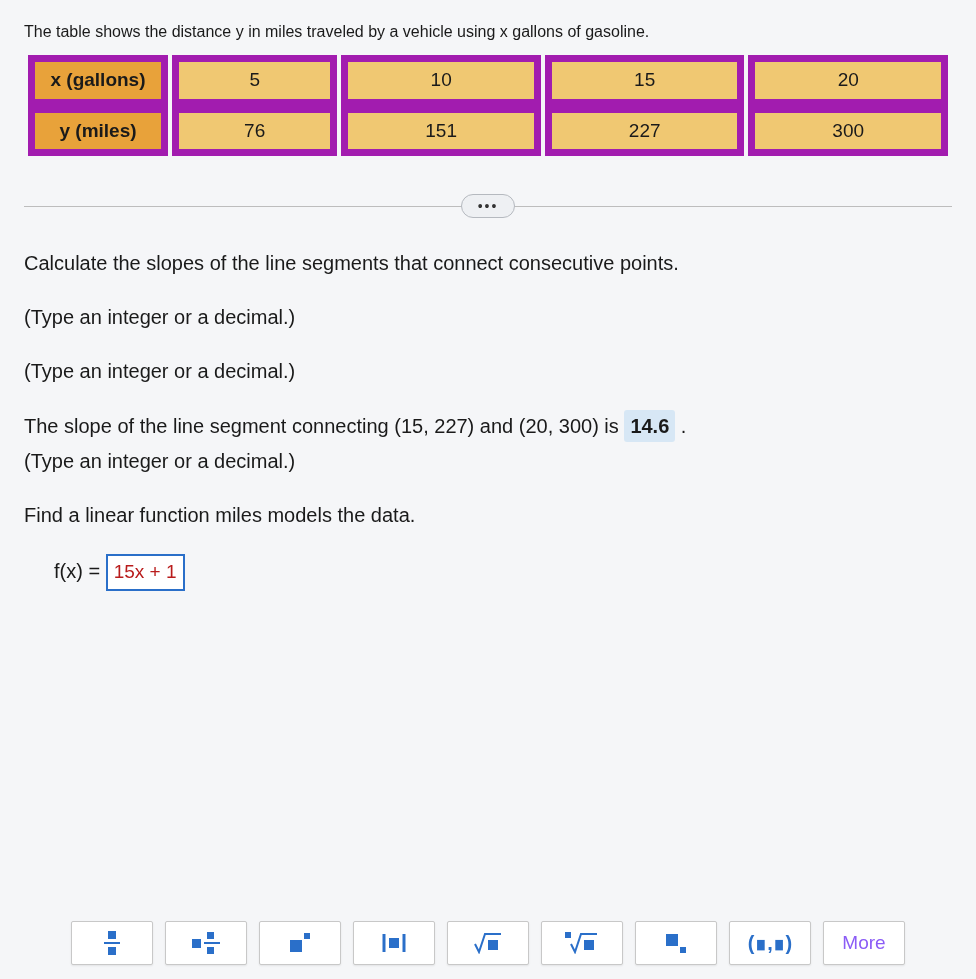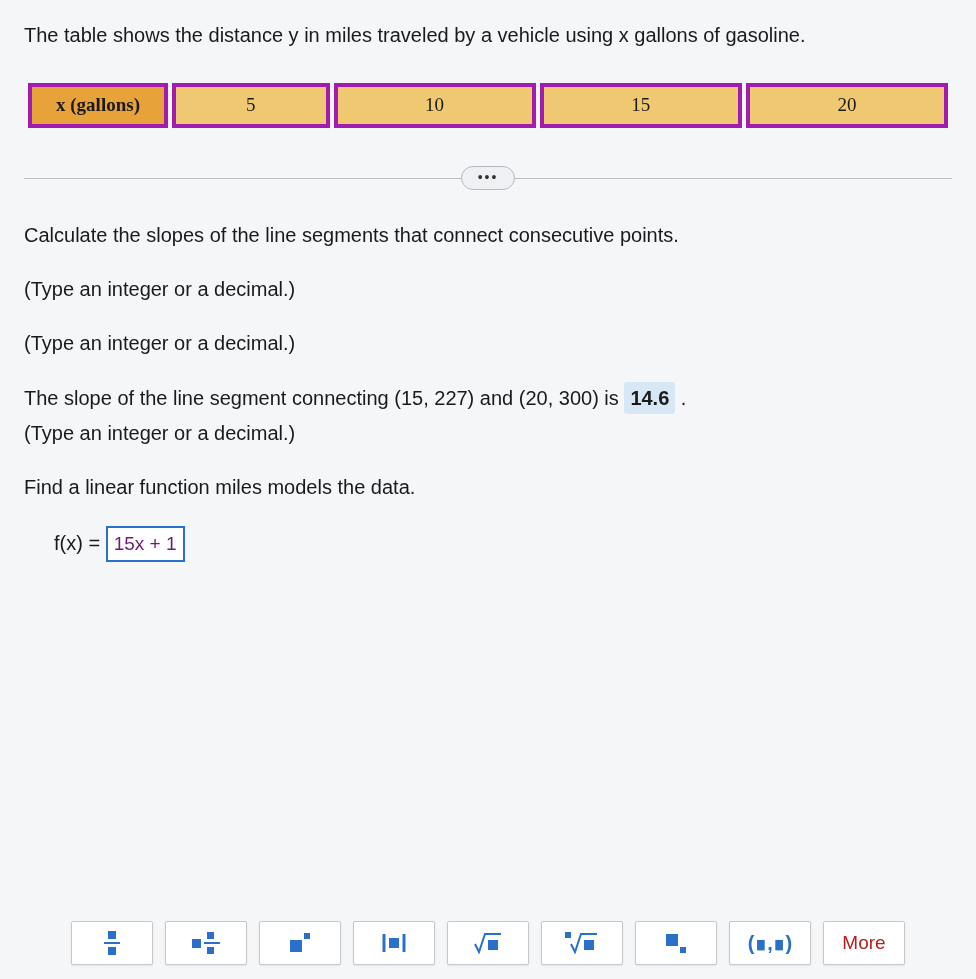--- a/index.html
+++ b/index.html
@@ -10,35 +10,34 @@
       width: 976px;
       height: 979px;
       position: relative;
       font-size: 20px;
       line-height: 1.5;
     }
     .page {
       padding: 20px 24px 0 24px;
     }
     .intro {
-      margin-bottom: 33px;
-      font-size: 20px;
+      margin-bottom: 11px;
+      font-size: 16px;
     }
     table.data-table {
       border-collapse: separate;
       border-spacing: 4px 0;
       width: 100%;
       margin-bottom: 8px;
     }
     table.data-table td {
-      border: 4px solid #a21caf;
+      border: 7px solid #a21caf;
       text-align: center;
       padding: 4px 8px;
       font-size: 19px;
-      font-family: Liberation Serif, serif;
     }
     .hdr-cell {
       background: #e8a23a;
       font-weight: bold;
       width: 140px;
     }
     .val-cell {
       background: #f0c872;
     }
     .divider-wrap {
@@ -80,21 +79,21 @@
       background: #d7e7f5;
       color: #1a1a1a;
       font-weight: bold;
       padding: 1px 6px;
       border-radius: 3px;
     }
     .input-box {
       display: inline-block;
       border: 2px solid #2a6fc9;
       padding: 2px 6px;
-      color: #701a75;
+      color: #b91c1c;
       font-size: 19px;
       min-width: 68px;
       background: #fff;
     }
     .toolbar {
       position: absolute;
       bottom: 14px;
       left: 0;
       right: 0;
       display: flex;
@@ -111,39 +110,46 @@
       display: flex;
       align-items: center;
       justify-content: center;
       font-size: 20px;
       color: #2a6fc9;
       cursor: pointer;
       box-shadow: 0 1px 2px rgba(0,0,0,.08);
     }
     .tool-btn svg { display: block; }
     .more-btn {
-      color: #b91c1c;
+      color: #8b5cf6;
       font-size: 19px;
     }
   </style>
 </head>
 <body>
 
 <div class="page">
   <p class="intro">The table shows the distance y in miles traveled by a vehicle using x gallons of gasoline.</p>
 
   <table class="data-table">
     <tbody>
         <tr>
       <td class="hdr-cell">x (gallons)</td>
       <td class="val-cell">5</td>
       <td class="val-cell">10</td>
       <td class="val-cell">15</td>
       <td class="val-cell">20</td>
     </tr>
+    <tr>
+      <td class="hdr-cell">y (miles)</td>
+      <td class="val-cell">76</td>
+      <td class="val-cell">151</td>
+      <td class="val-cell">227</td>
+      <td class="val-cell">300</td>
+    </tr>
   </tbody>
     </table>
 
   <div class="divider-wrap">
     <hr class="divider-line">
     <div class="pill">•••</div>
   </div>
 
   <div class="section">
     <p>Calculate the slopes of the line segments that connect consecutive points.</p>

